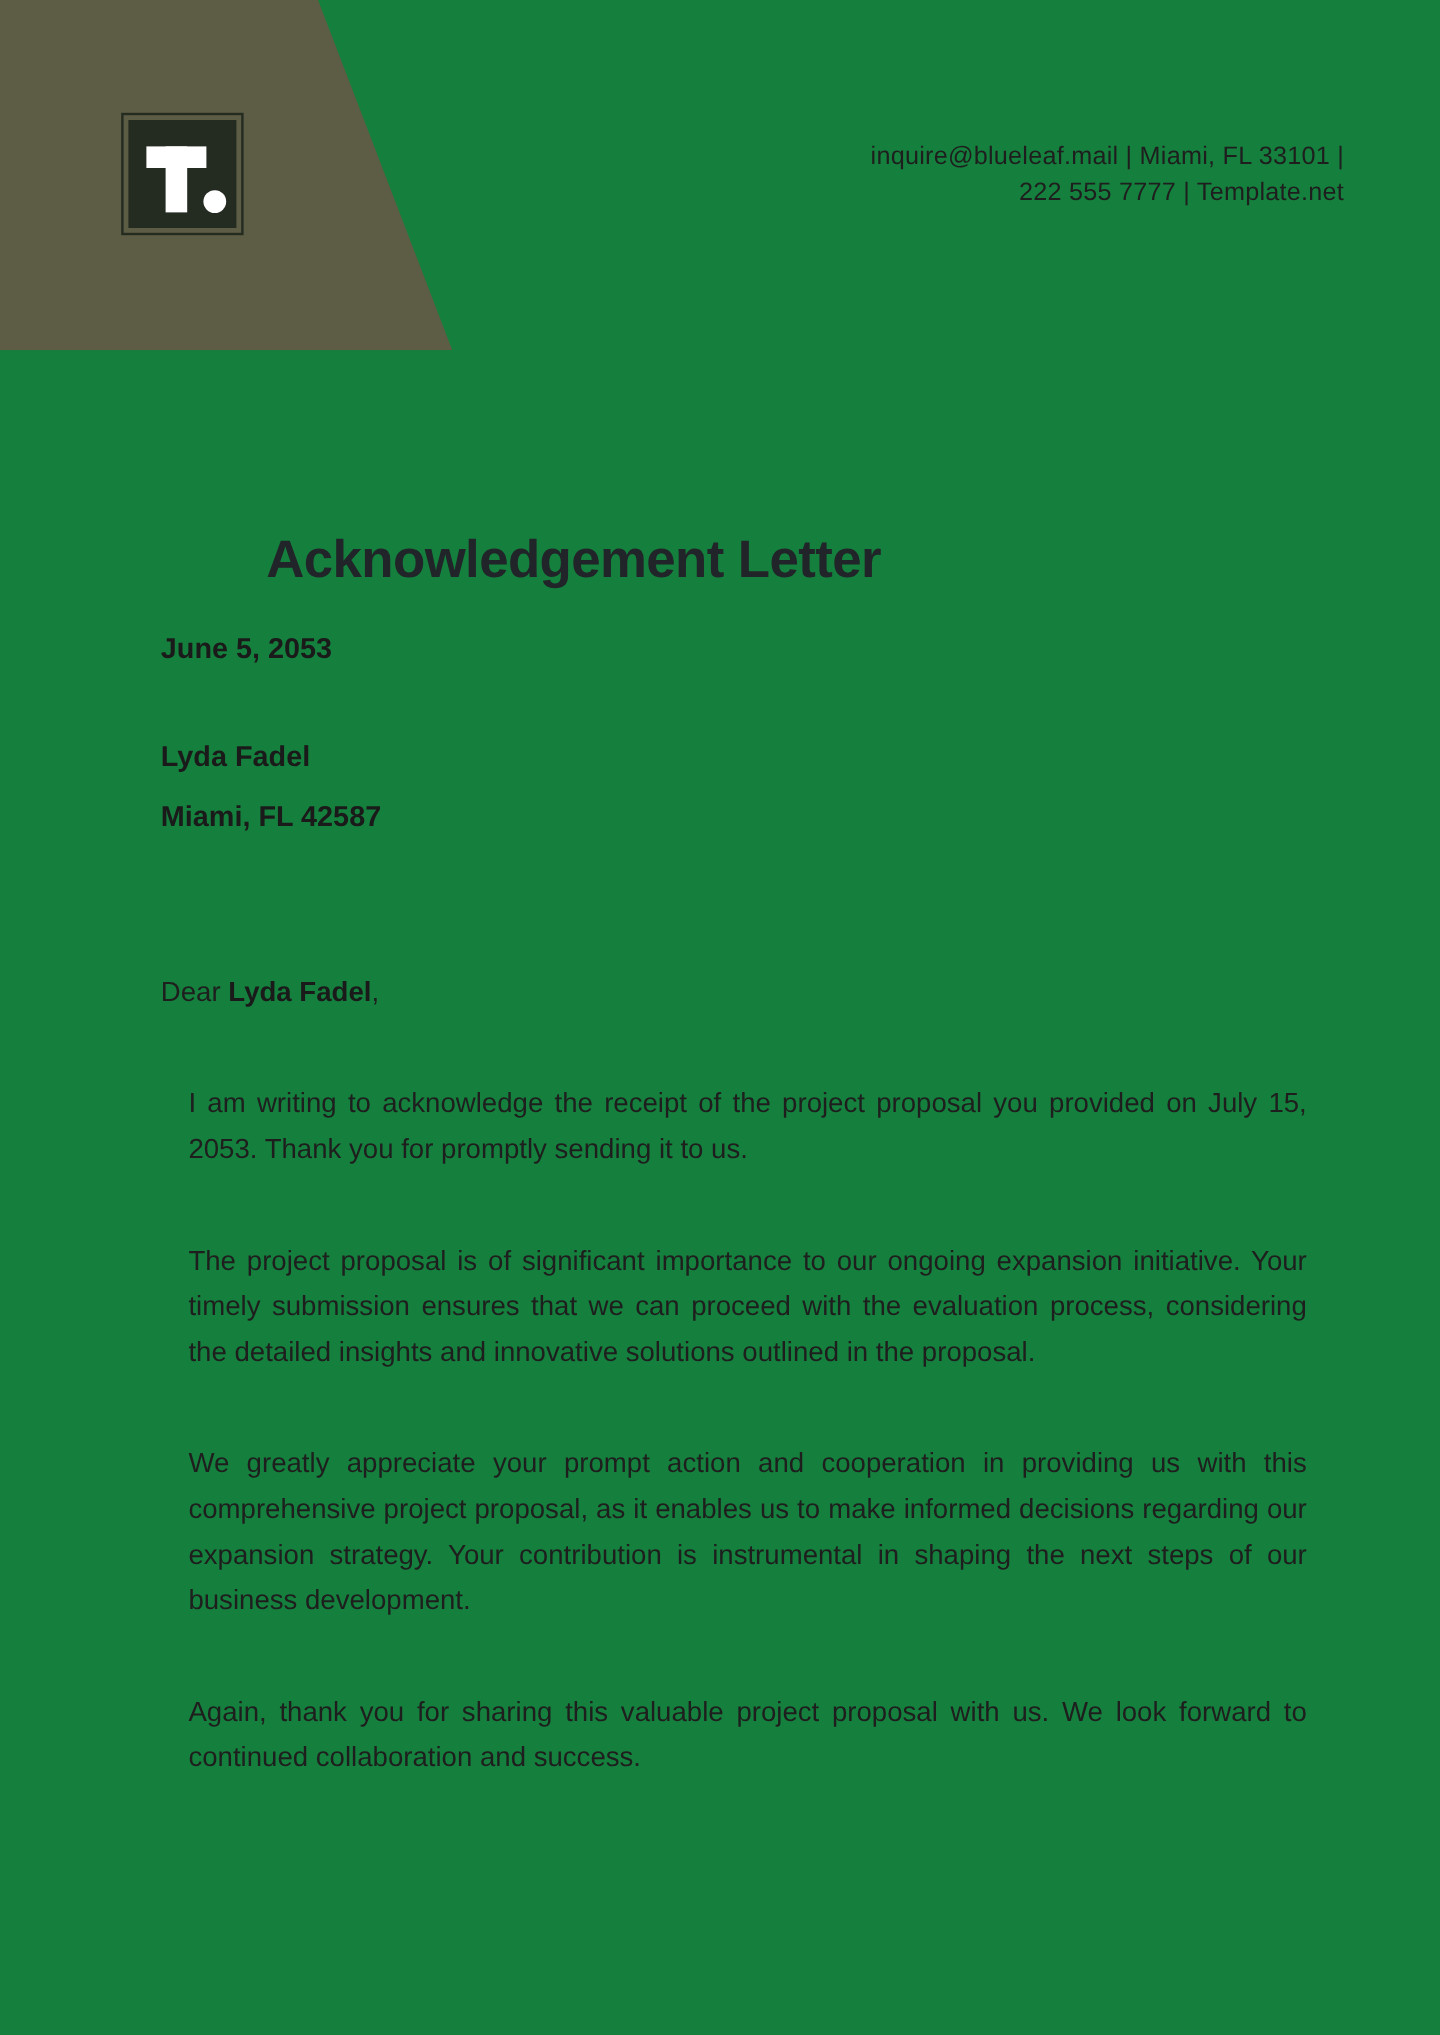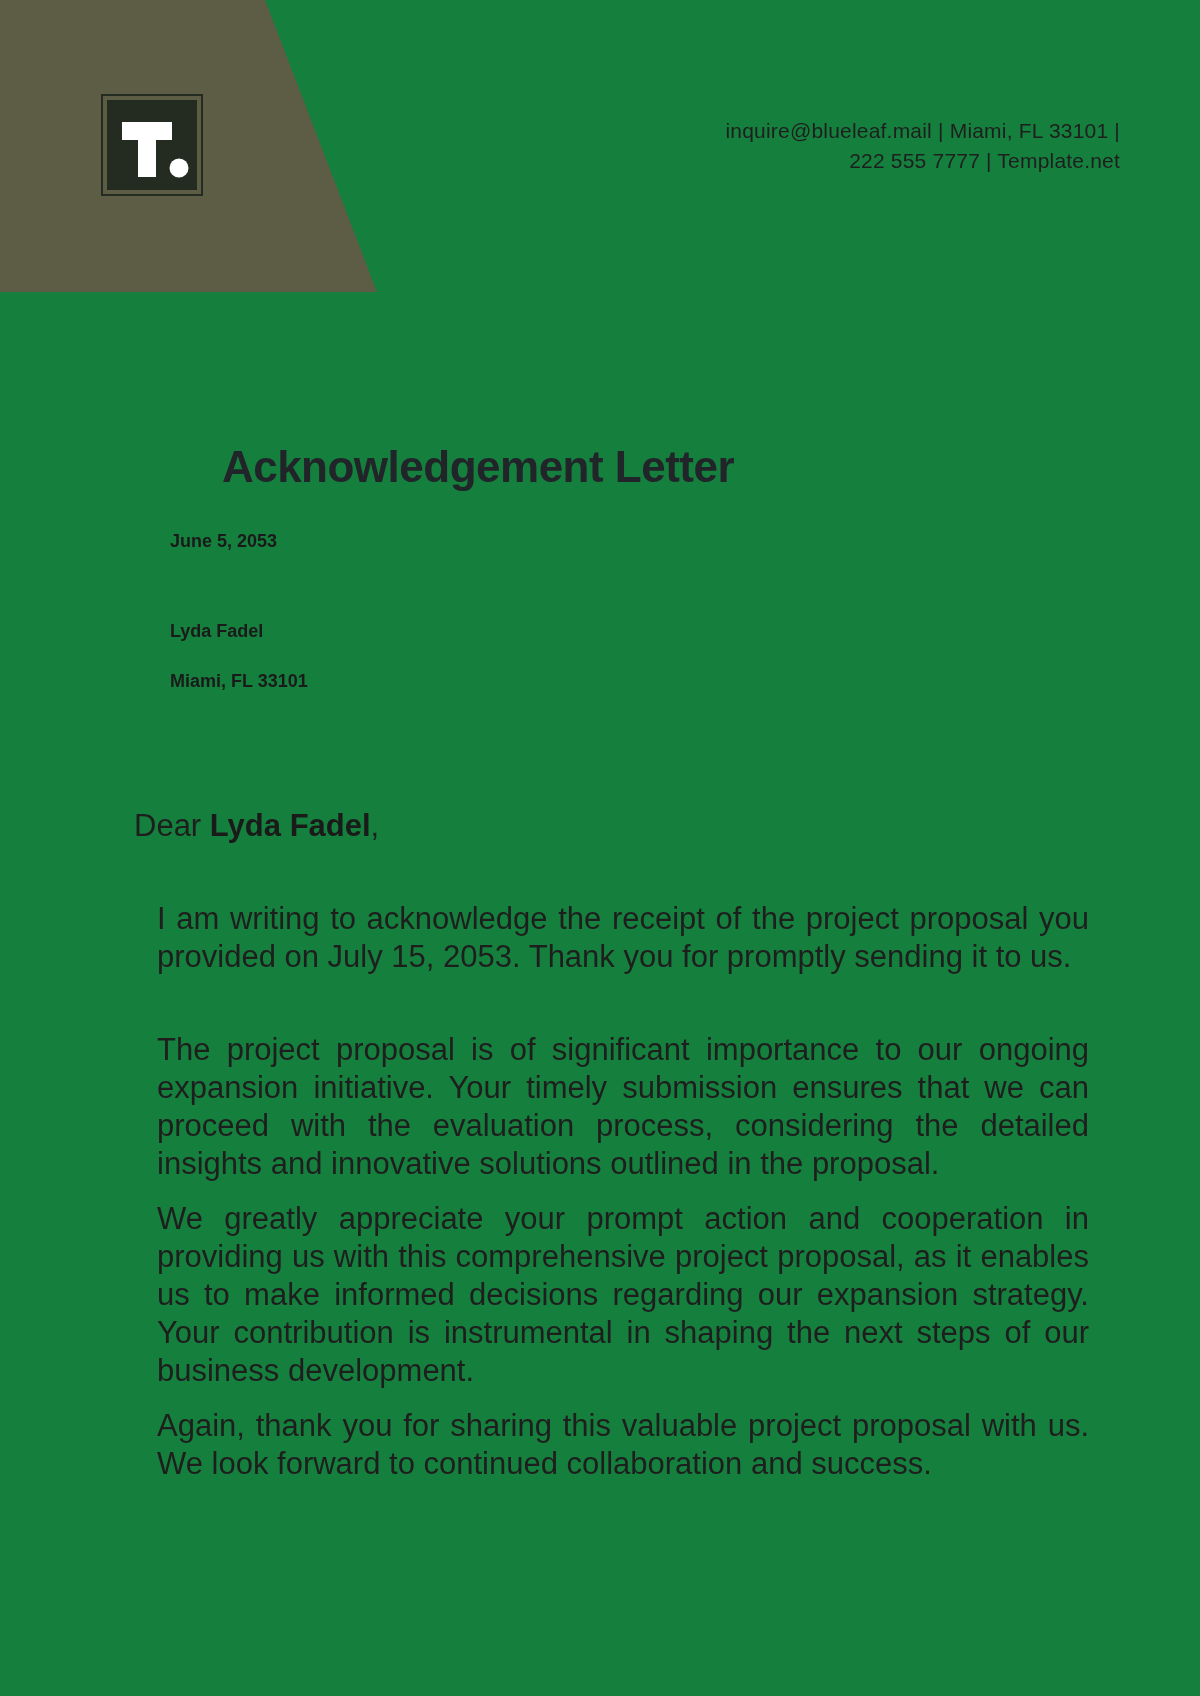--- a/index.html
+++ b/index.html
@@ -75,36 +75,35 @@
     line-height: 52px;
     font-weight: bold;
     letter-spacing: -0.5px;
     color: #212529;
   }
 
   
   .meta {
     position: absolute;
     left: 134px;
-    font-size: 18px;
+    font-size: 24px;
     line-height: 30px;
     font-weight: bold;
     color: #1a1a1a;
-    margin-left: 36px;
   }
   .meta.date    { top: 526px; }
   .meta.name    { top: 616px; }
   .meta.address { top: 666px; }
 
   
   .body-text {
     position: absolute;
     left: 134px;
     width: 932px;
-    font-size: 31px;
+    font-size: 23px;
     line-height: 38px;
     color: #1e1e1e;
     margin: 0;
   }
   .salutation { top: 807px; }
   .salutation .bold { font-weight: bold; color: #1a1a1a; }
   .para { text-align: justify; margin-left: 23px; }
   .para.p1 { top: 900px; }
   .para.p2 { top: 1031px; }
   .para.p3 { top: 1200px; }
@@ -129,21 +128,21 @@
 
   <div class="contact">
     <div>inquire@blueleaf.mail | Miami, FL 33101 |</div>
     <div>222 555 7777 | Template.net</div>
   </div>
 
   <h1 class="doc-title">Acknowledgement Letter</h1>
 
   <div class="meta date">June 5, 2053</div>
   <div class="meta name">Lyda Fadel</div>
-  <div class="meta address">Miami, FL 33101</div>
+  <div class="meta address">Miami, FL 42587</div>
 
   <p class="body-text salutation"><span>Dear </span><span class="bold">Lyda Fadel</span><span>,</span></p>
 
   <p class="body-text para p1">I am writing to acknowledge the receipt of the project proposal you provided on July 15, 2053. Thank you for promptly sending it to us.</p>
   <p class="body-text para p2">The project proposal is of significant importance to our ongoing expansion initiative. Your timely submission ensures that we can proceed with the evaluation process, considering the detailed insights and innovative solutions outlined in the proposal.</p>
   <p class="body-text para p3">We greatly appreciate your prompt action and cooperation in providing us with this comprehensive project proposal, as it enables us to make informed decisions regarding our expansion strategy. Your contribution is instrumental in shaping the next steps of our business development.</p>
   <p class="body-text para p4">Again, thank you for sharing this valuable project proposal with us. We look forward to continued collaboration and success.</p>
 
 </div>
 

